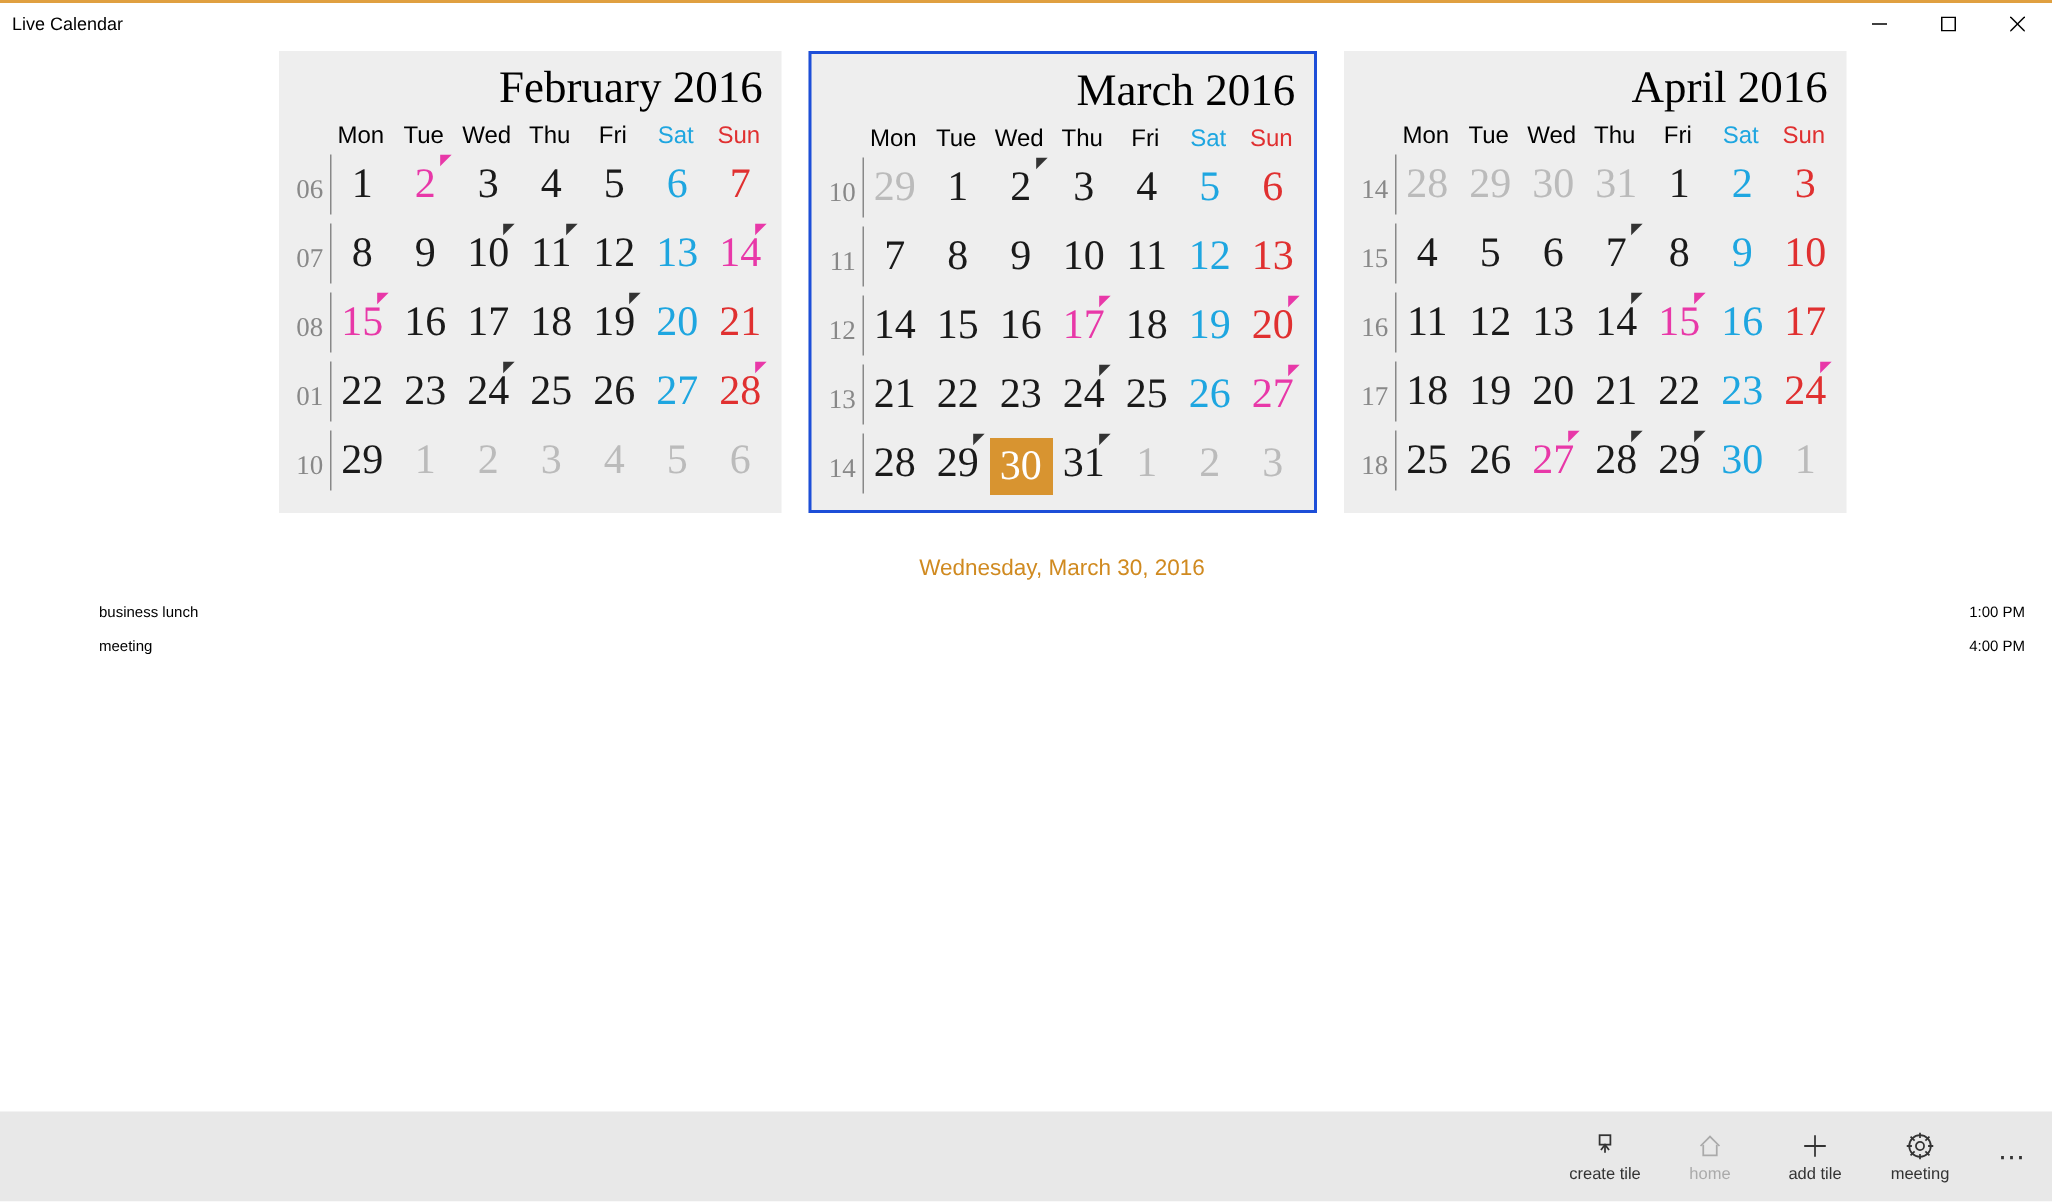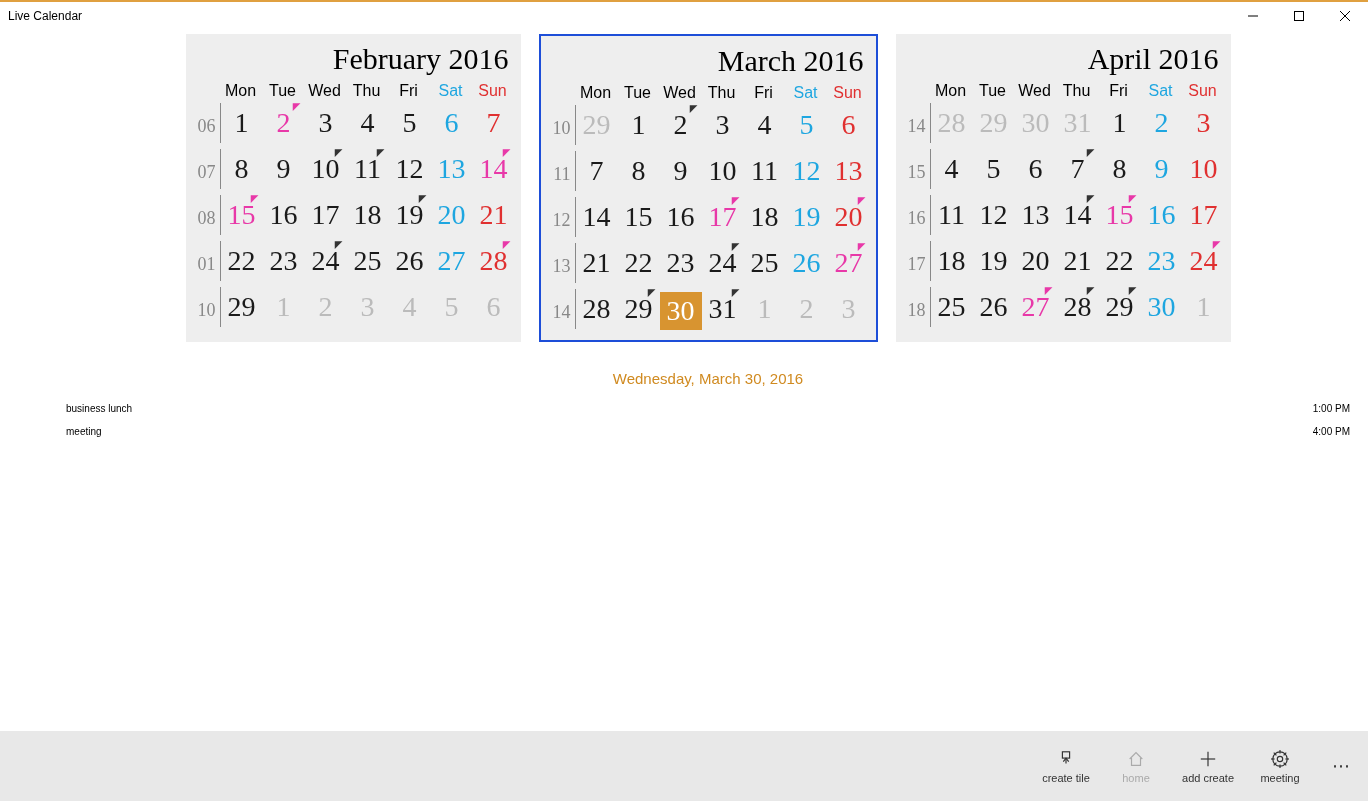--- a/index.html
+++ b/index.html
@@ -30,21 +30,21 @@
   .tick.p{color:#e838a8;}
   .tick.k{color:#333;}
   
   .date-label{text-align:center;color:#d08a20;font-size:15px;margin-top:20px;}
   
   .events{padding:10px 18px;}
   .event-row{display:flex;font-size:10px;padding:6px 0;}
   .event-row .etitle{flex:1;}
   .event-row .etime{color:#000;}
   
-  .cmdbar{height:70px;background:#e8e8e8;display:flex;align-items:center;justify-content:flex-end;padding:0 10px;gap:22px;}
+  .cmdbar{height:60px;background:#e8e8e8;display:flex;align-items:center;justify-content:flex-end;padding:0 10px;gap:22px;}
   .cmd{display:flex;flex-direction:column;align-items:center;font-size:11px;color:#333;gap:2px;min-width:48px;}
   .cmd.dim{color:#aaa;}
   .cmd .ic{height:22px;display:flex;align-items:center;justify-content:center;}
   .cmd svg{width:18px;height:18px;stroke:#333;stroke-width:1.3;fill:none;}
   .cmd.dim svg{stroke:#aaa;}
   .more{font-size:18px;letter-spacing:2px;padding:0 6px;color:#333;}
 </style>
 </head>
 <body>
 
@@ -294,21 +294,21 @@
     </div>
     <span>home</span>
   </div>
   <div class="cmd">
     <div class="ic">
       <svg viewBox="0 0 20 20">
           <line x1="10" y1="2" x2="10" y2="18"></line>
           <line x1="2" y1="10" x2="18" y2="10"></line>
         </svg>
     </div>
-    <span>add create</span>
+    <span>add tile</span>
   </div>
   <div class="cmd">
     <div class="ic">
       <svg viewBox="0 0 20 20">
           <circle cx="10" cy="10" r="3"></circle>
           <circle cx="10" cy="10" r="8"></circle>
           <line x1="10" y1="0" x2="10" y2="4"></line>
           <line x1="10" y1="16" x2="10" y2="20"></line>
           <line x1="0" y1="10" x2="4" y2="10"></line>
           <line x1="16" y1="10" x2="20" y2="10"></line>

